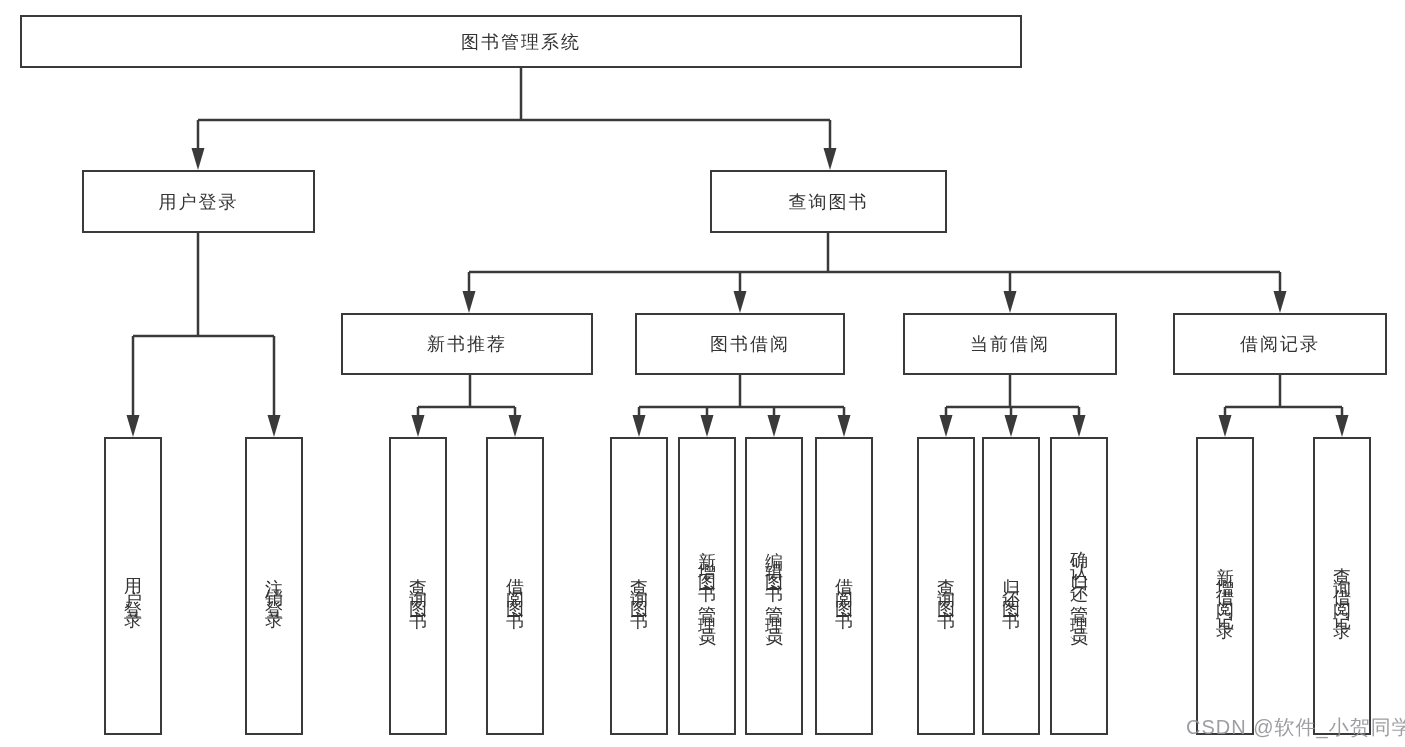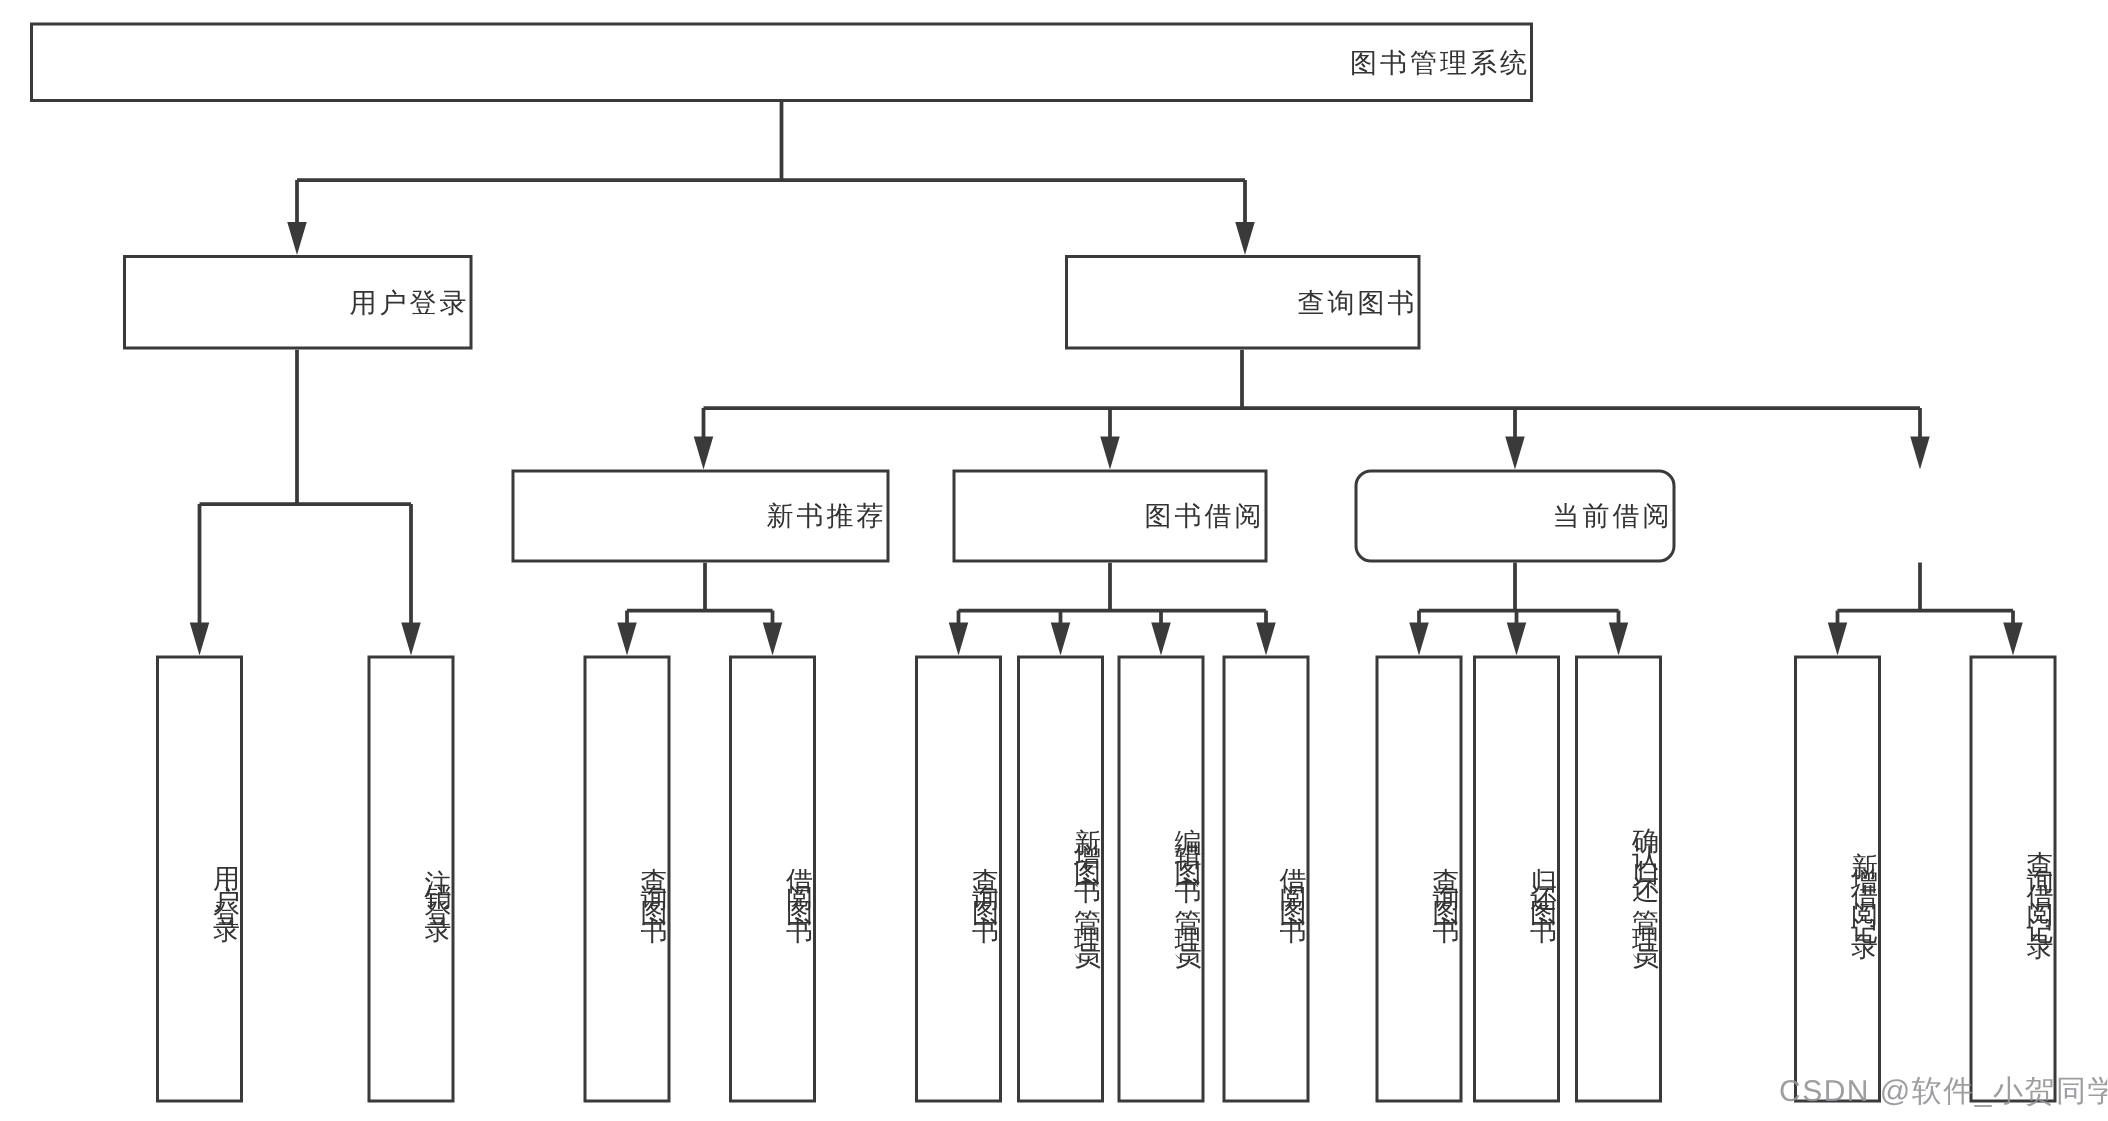--- a/index.html
+++ b/index.html
@@ -16,21 +16,21 @@
     left: 0; top: 0;
     width: 1405px; height: 747px;
   }
   .node {
     position: absolute;
     box-sizing: border-box;
     background: #ffffff;
     border: 2px solid #3a3a3a;
     display: flex;
     align-items: center;
-    justify-content: flex-end;
+    justify-content: center;
     color: #333333;
     font-size: 18px;
     z-index: 2;
   }
   .node .hlabel {
     letter-spacing: 2px;
     white-space: nowrap;
   }
   .node .vlabel {
     writing-mode: vertical-rl;
@@ -105,22 +105,25 @@
   <div class="node" style="left:710px; top:170px; width:237px; height:63px;">
     <span class="hlabel">查询图书</span>
   </div>
 
   <div class="node" style="left:341px; top:313px; width:252px; height:62px;">
     <span class="hlabel">新书推荐</span>
   </div>
   <div class="node" style="left:635px; top:313px; width:210px; height:62px;padding-left:20px;">
     <span class="hlabel">图书借阅</span>
   </div>
-  <div class="node" style="left:903px; top:313px; width:214px; height:62px;border-radius:11px;">
+  <div class="node" style="left:903px; top:313px; width:214px; height:62px;">
     <span class="hlabel">当前借阅</span>
+  </div>
+  <div class="node" style="left:1173px; top:313px; width:214px; height:62px;">
+    <span class="hlabel">借阅记录</span>
   </div>
 
   <div class="node" style="left:104px; top:437px; width:58px; height:298px;">
     <span class="vlabel">用户登录</span>
   </div>
   <div class="node" style="left:245px; top:437px; width:58px; height:298px;">
     <span class="vlabel">注销登录</span>
   </div>
   <div class="node" style="left:389px; top:437px; width:58px; height:298px;">
     <span class="vlabel">查询图书</span>

